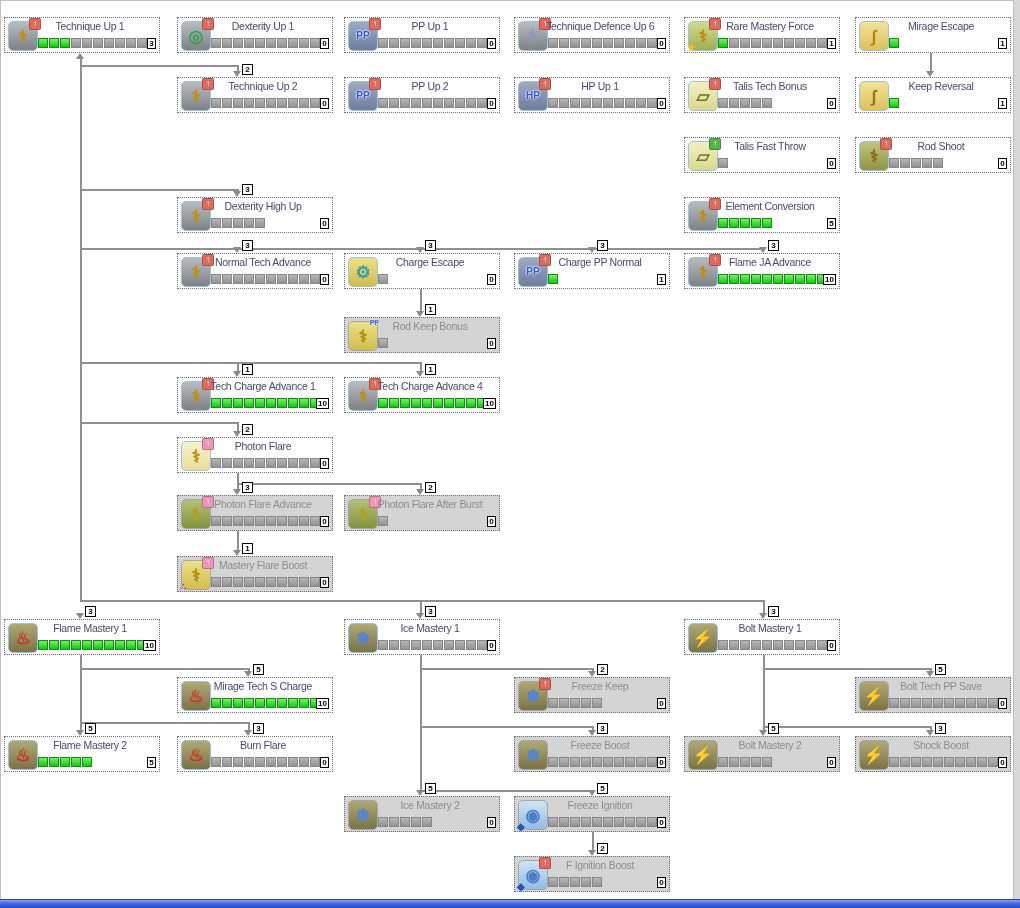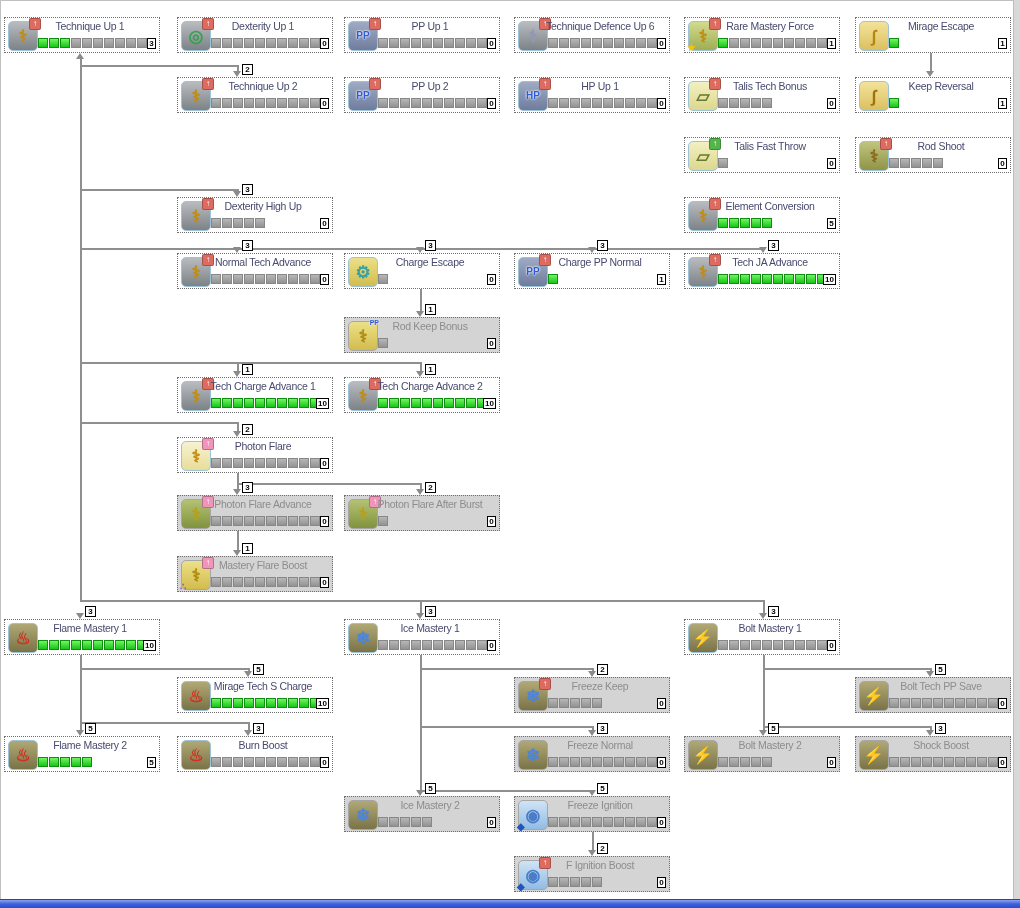--- a/index.html
+++ b/index.html
@@ -433,21 +433,21 @@
         <div class="squares">
           <span class="sq on"></span>
         </div>
         <div class="lvlbadge">1</div>
       </div>
       <div class="node" style="left: 684px; top: 253px;">
         <div class="nicon" style="background: linear-gradient(rgb(184, 188, 192), rgb(125, 130, 135));">
           <span style="color: rgb(193, 140, 16);">⚕</span>
           <span class="corner" style="background: rgb(221, 107, 96);">↑</span>
         </div>
-        <div class="title">Tech JA Advance</div>
+        <div class="title">Flame JA Advance</div>
         <div class="squares">
           <span class="sq on"></span>
           <span class="sq on"></span>
           <span class="sq on"></span>
           <span class="sq on"></span>
           <span class="sq on"></span>
           <span class="sq on"></span>
           <span class="sq on"></span>
           <span class="sq on"></span>
           <span class="sq on"></span>
@@ -484,21 +484,21 @@
           <span class="sq on"></span>
           <span class="sq on"></span>
         </div>
         <div class="lvlbadge">10</div>
       </div>
       <div class="node" style="left: 344px; top: 377px;">
         <div class="nicon" style="background: linear-gradient(rgb(184, 188, 192), rgb(125, 130, 135));">
           <span style="color: rgb(193, 140, 16);">⚕</span>
           <span class="corner" style="background: rgb(221, 107, 96);">↑</span>
         </div>
-        <div class="title">Tech Charge Advance 2</div>
+        <div class="title">Tech Charge Advance 4</div>
         <div class="squares">
           <span class="sq on"></span>
           <span class="sq on"></span>
           <span class="sq on"></span>
           <span class="sq on"></span>
           <span class="sq on"></span>
           <span class="sq on"></span>
           <span class="sq on"></span>
           <span class="sq on"></span>
           <span class="sq on"></span>
@@ -699,40 +699,40 @@
           <span class="sq on"></span>
           <span class="sq on"></span>
           <span class="sq on"></span>
         </div>
         <div class="lvlbadge">5</div>
       </div>
       <div class="node" style="left: 177px; top: 736px;">
         <div class="nicon" style="background: linear-gradient(rgb(176, 168, 116), rgb(122, 115, 72));">
           <span style="color: rgb(212, 47, 31);">♨</span>
         </div>
-        <div class="title">Burn Boost</div>
+        <div class="title">Burn Flare</div>
         <div class="squares">
           <span class="sq"></span>
           <span class="sq"></span>
           <span class="sq"></span>
           <span class="sq"></span>
           <span class="sq"></span>
           <span class="sq"></span>
           <span class="sq"></span>
           <span class="sq"></span>
           <span class="sq"></span>
           <span class="sq"></span>
         </div>
         <div class="lvlbadge">0</div>
       </div>
       <div class="node locked" style="left: 514px; top: 736px;">
         <div class="nicon" style="background: linear-gradient(rgb(176, 168, 116), rgb(122, 115, 72));">
           <span style="color: rgb(74, 132, 220);">❄</span>
         </div>
-        <div class="title">Freeze Normal</div>
+        <div class="title">Freeze Boost</div>
         <div class="squares">
           <span class="sq"></span>
           <span class="sq"></span>
           <span class="sq"></span>
           <span class="sq"></span>
           <span class="sq"></span>
           <span class="sq"></span>
           <span class="sq"></span>
           <span class="sq"></span>
           <span class="sq"></span>

